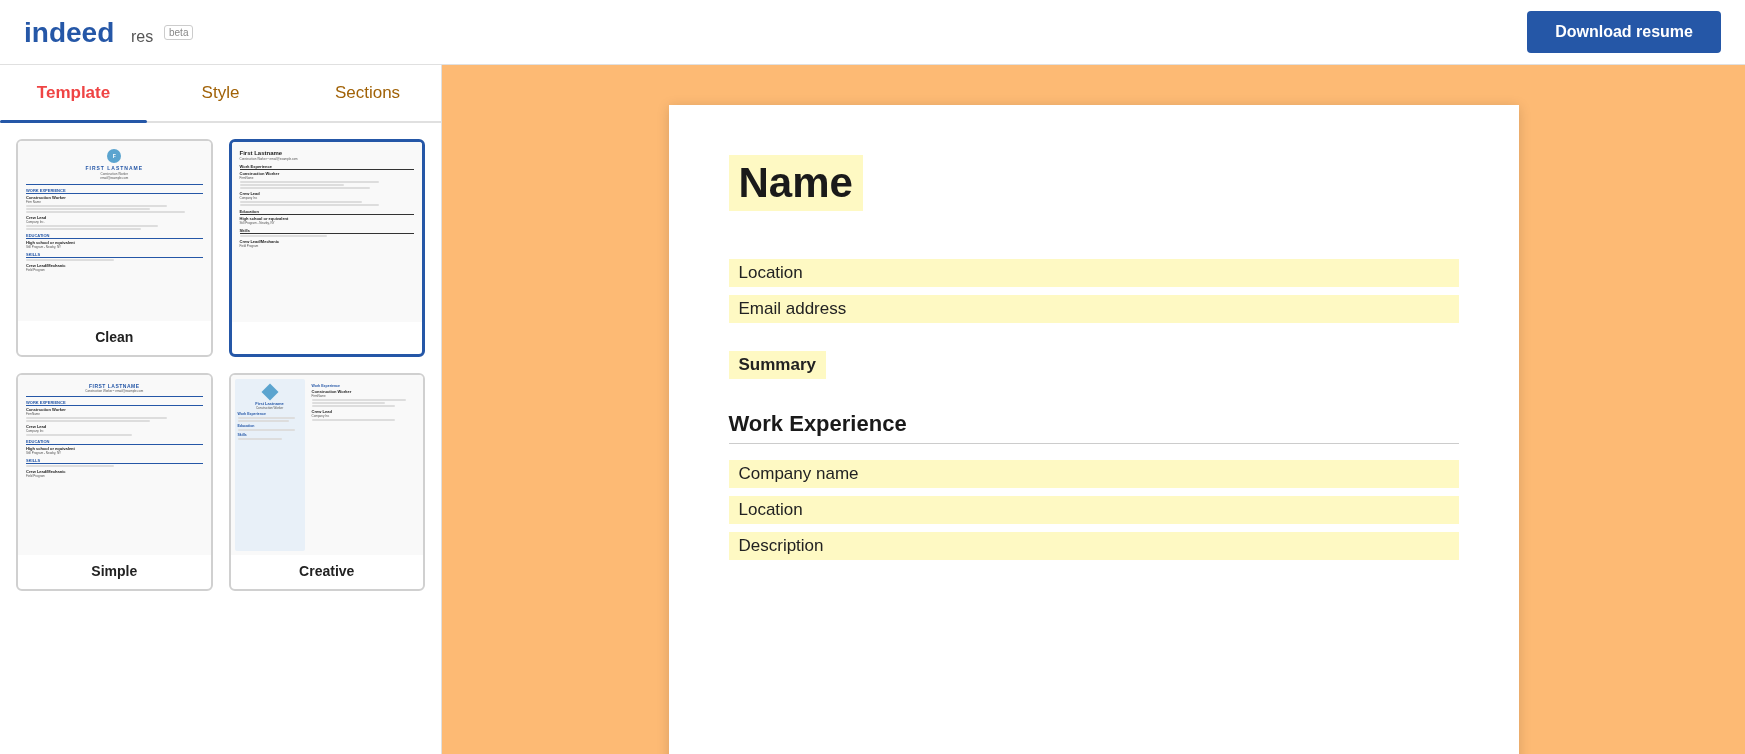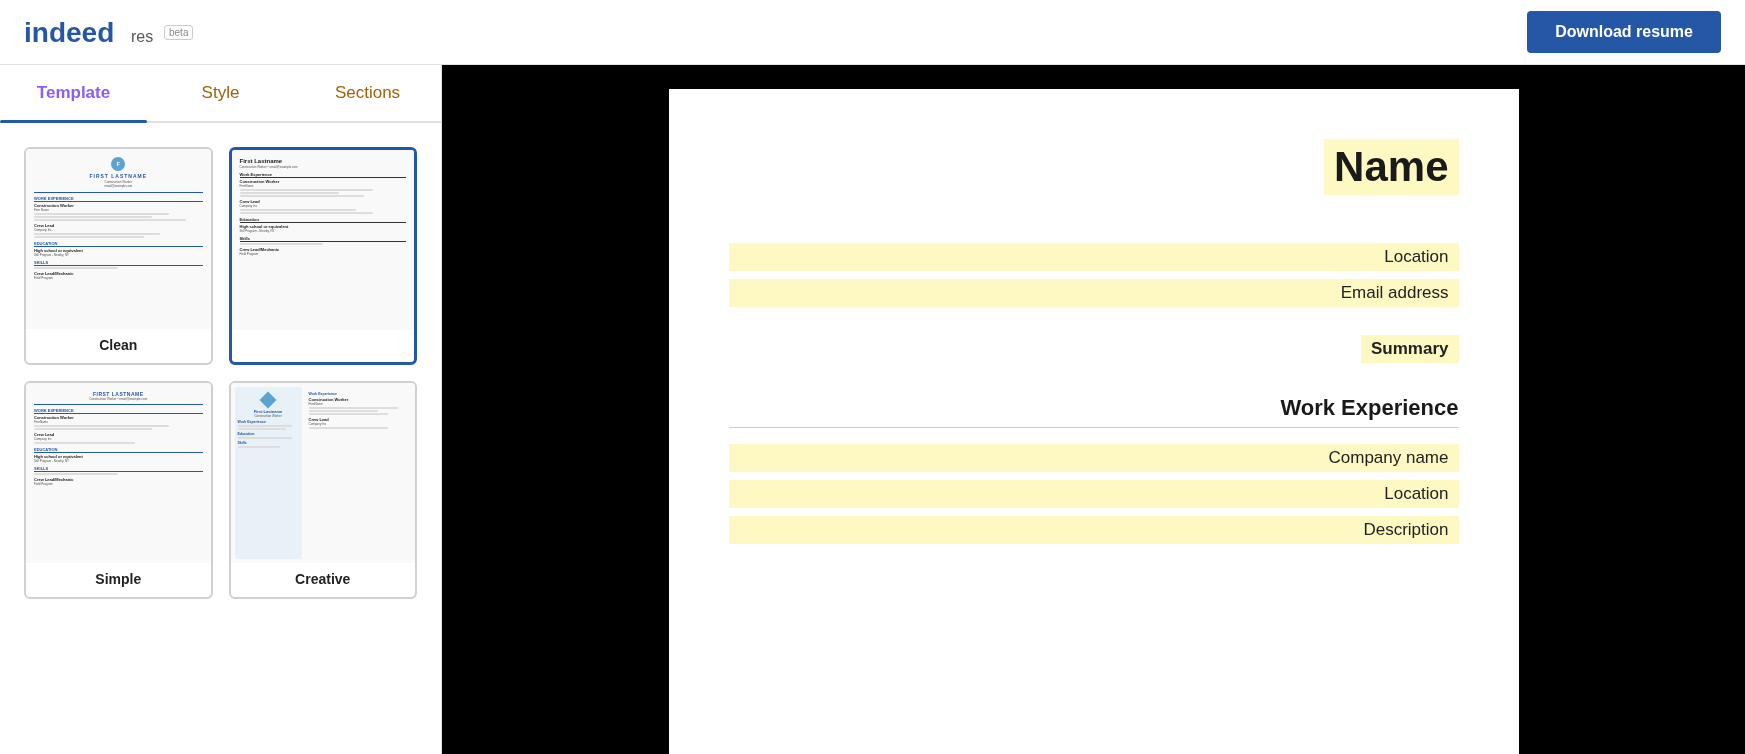--- a/index.html
+++ b/index.html
@@ -65,39 +65,39 @@
     .tab-item {
       flex: 1;
       text-align: center;
       padding: 18px 0;
       font-size: 17px;
       color: #a16207;
       cursor: pointer;
       font-weight: 500;
     }
     .tab-item.active {
-      color: #8b5cf6;
+      color: #ef4444;
       font-weight: 700;
     }
     .tab-underline {
       position: absolute;
       bottom: -2px;
       left: 0;
       width: 147px;
       height: 3px;
       background: #2557a7;
       border-radius: 2px;
     }
 
     
     .template-grid {
       display: grid;
       grid-template-columns: 1fr 1fr;
       gap: 16px;
-      padding: 24px;
+      padding: 16px;
       overflow-y: auto;
     }
     .template-card {
       border: 2px solid #d0d0d0;
       border-radius: 6px;
       overflow: hidden;
       cursor: pointer;
       background: #fff;
     }
     .template-card.selected {
@@ -168,26 +168,25 @@
     .mini-min-contact { font-size: 3px; color: #555; margin-bottom: 2px; }
     .mini-min-section { font-size: 4px; font-weight: bold; color: #222; border-bottom: 1px solid #333; margin: 3px 0 1px; }
 
     
     .mini-simple-name { font-size: 5px; font-weight: bold; color: #2557a7; text-transform: uppercase; letter-spacing: 0.5px; text-align: center; }
     .mini-simple-line { height: 1px; background: #2557a7; margin: 1px 0; }
 
     
     .right-content {
       flex: 1;
-      background: #000000;
+      background: #fdba74;
       overflow-y: auto;
       display: flex;
       justify-content: center;
-      padding: 24px;
-      text-align: right;
+      padding: 40px;
     }
 
     .resume-page {
       background: #fff;
       width: 850px;
       min-height: 680px;
       padding: 50px 60px;
       box-shadow: 0 2px 12px rgba(0,0,0,0.15);
     }
 

